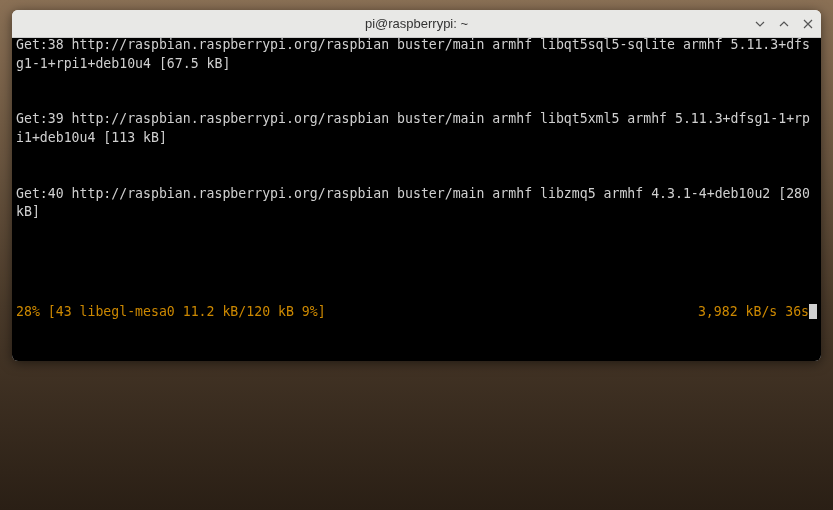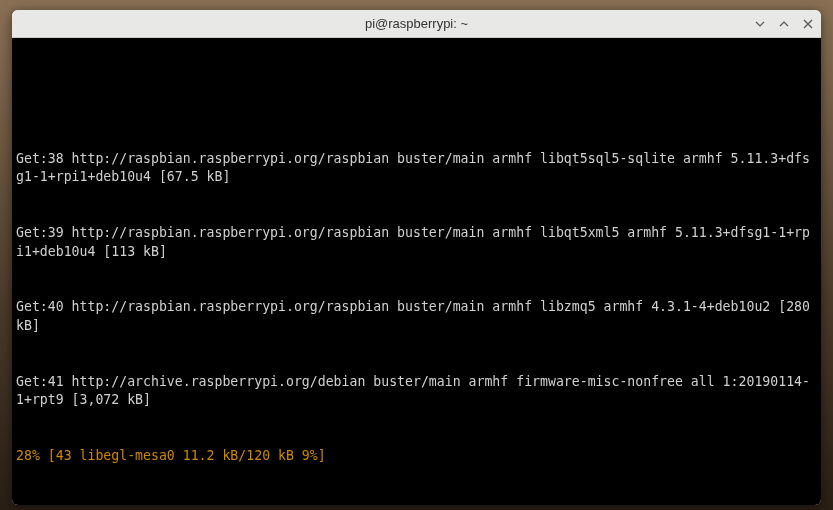--- a/index.html
+++ b/index.html
@@ -9,21 +9,21 @@
       background: linear-gradient(180deg, #8a7055 0%, #6b5640 30%, #4a3a2a 60%, #2a1f15 100%);
       font-family: monospace;
       overflow: hidden;
       position: relative;
     }
     .window {
       position: absolute;
       left: 12px;
       top: 10px;
       width: 809px;
-      height: 495px;
+      height: 351px;
       background: #f2f2f0;
       border-radius: 6px;
       box-shadow: 0 2px 12px rgba(0,0,0,0.5);
       display: flex;
       flex-direction: column;
       overflow: hidden;
     }
     .titlebar {
       height: 28px;
       background: #e8e8e6;
@@ -69,20 +69,21 @@
       position: relative;
     }
     .terminal-content {
       position: absolute;
       left: 4px;
       right: 4px;
       bottom: 2px;
     }
     .status-line {
       color: #cc8800;
+      margin-top: 44px;
     }
     .status-left {
       display: inline;
     }
     .status-right {
       float: right;
     }
     .cursor {
       background: #d0d0d0;
       color: #000;
@@ -116,17 +117,16 @@
     <div class="terminal-content">
       
       
       
       
       
       
       <div>Get:38 http://raspbian.raspberrypi.org/raspbian buster/main armhf libqt5sql5-sqlite armhf 5.11.3+dfsg1-1+rpi1+deb10u4 [67.5 kB]</div>
       <div>Get:39 http://raspbian.raspberrypi.org/raspbian buster/main armhf libqt5xml5 armhf 5.11.3+dfsg1-1+rpi1+deb10u4 [113 kB]</div>
       <div>Get:40 http://raspbian.raspberrypi.org/raspbian buster/main armhf libzmq5 armhf 4.3.1-4+deb10u2 [280 kB]</div>
-      <div>Get:41 http://archive.raspberrypi.org/debian buster/main armhf firmware-misc-nonfree all 1:20190114-1+rpt9 [3,072 kB]</div>
-      <div class="status-line"><span class="status-left">28% [43 libegl-mesa0 11.2 kB/120 kB 9%]</span></div>
+      <div class="status-line"><span class="status-left">28% [43 libegl-mesa0 11.2 kB/120 kB 9%]</span><span class="status-right"><span>3,982 kB/s 36s</span><span class="cursor"> </span></span></div>
     </div>
   </div>
 </div>
 
 </body></html>

